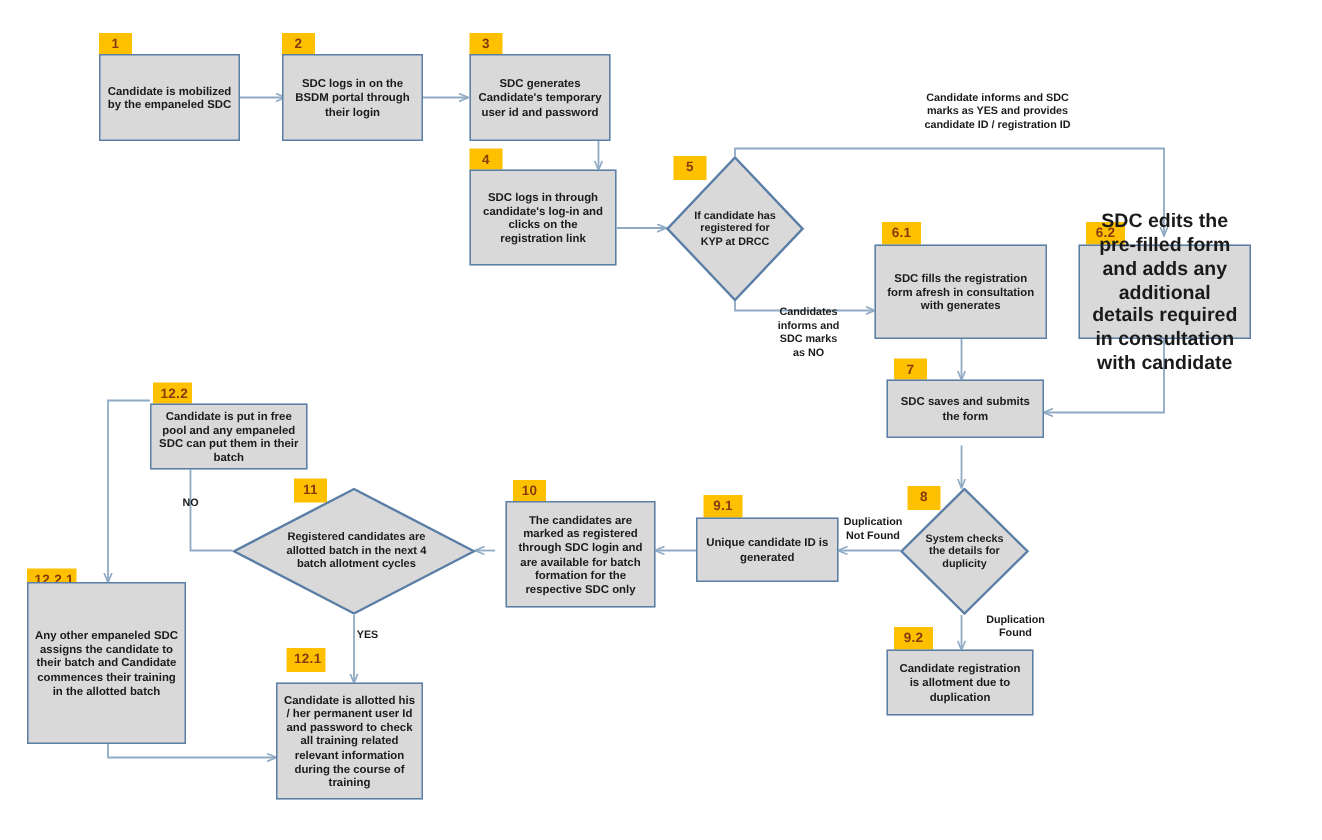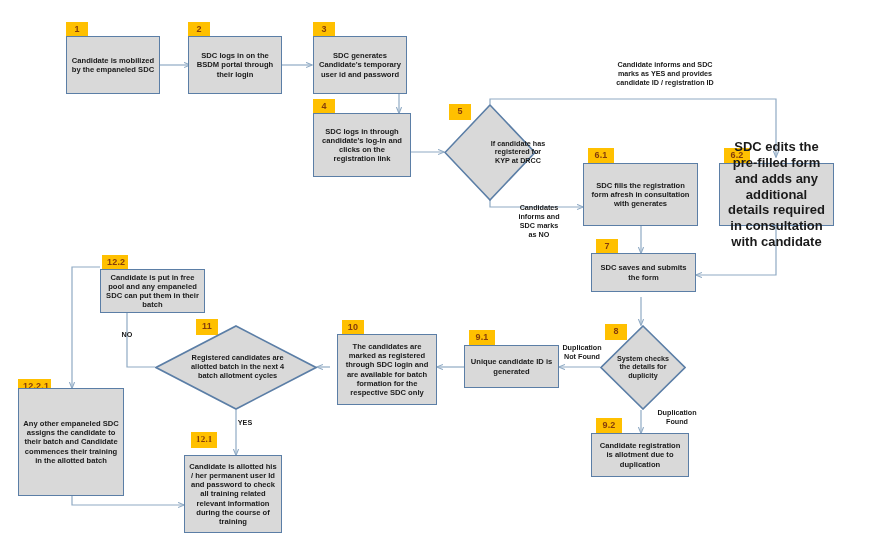--- a/index.html
+++ b/index.html
@@ -162,21 +162,21 @@
   <div class="badge" style="left:313px; top:99px; width:22px;">4</div>
   <div class="node" style="left:313px; top:113px; width:98px; height:64px; font-size:7.6px;">
     <span class="txt">SDC logs in  through candidate's log-in and clicks on the registration link</span>
   </div>
 
   <div class="badge" style="left:449px; top:104px; width:22px;">5</div>
   <div class="diamond" style="left:444px; top:104px; width:92px; height:97px;">
     <svg class="dshape" viewBox="0 0 92 97" preserveAspectRatio="none">
       <polygon points="46,1 91,48.5 46,96 1,48.5" fill="#d9d9d9" stroke="#5b7ea6" stroke-width="1.6"></polygon>
     </svg>
-    <div class="dtext" style="font-size:7.2px;margin-left:28px;">If candidate has registered for KYP at DRCC</div>
+    <div class="dtext" style="font-size:7.2px;">If candidate has registered for KYP at DRCC</div>
   </div>
 
   <div class="badge" style="left:588px; top:148px; width:26px;">6.1</div>
   <div class="node" style="left:583px; top:163px; width:115px; height:63px; font-size:7.6px;">
     <span class="txt">SDC fills the registration form afresh in consultation with generates</span>
   </div>
 
   <div class="badge" style="left:724px; top:148px; width:26px;">6.2</div>
   <div class="node" style="left:719px; top:163px; width:115px; height:63px; font-size:13px;">
     <span class="txt">SDC edits the pre-filled form and adds any additional details required in consultation with candidate</span>
@@ -211,21 +211,21 @@
   </div>
 
   <div class="badge" style="left:196px; top:319px; width:22px;">11</div>
   <div class="diamond" style="left:155px; top:325px; width:162px; height:85px;">
     <svg class="dshape" viewBox="0 0 162 85" preserveAspectRatio="none">
       <polygon points="81,1 161,42.5 81,84 1,42.5" fill="#d9d9d9" stroke="#5b7ea6" stroke-width="1.6"></polygon>
     </svg>
     <div class="dtext" style="font-size:7.4px; left:22%; width:58%;">Registered candidates are allotted batch in the next 4 batch allotment cycles</div>
   </div>
 
-  <div class="badge" style="left:191px; top:432px; width:26px;font-family:Liberation Serif, serif;">12.1</div>
+  <div class="badge" style="left:191px; top:432px; width:26px;">12.1</div>
   <div class="node" style="left:184px; top:455px; width:98px; height:78px; font-size:7.6px;">
     <span class="txt">Candidate is allotted his / her permanent user Id and password to check all training related relevant information during the course of training</span>
   </div>
 
   <div class="badge" style="left:102px; top:255px; width:26px;">12.2</div>
   <div class="node" style="left:100px; top:269px; width:105px; height:44px; font-size:7.6px;">
     <span class="txt">Candidate is put in free pool and any empaneled SDC can put them in their batch</span>
   </div>
 
   <div class="badge" style="left:18px; top:379px; width:33px;">12.2.1</div>

